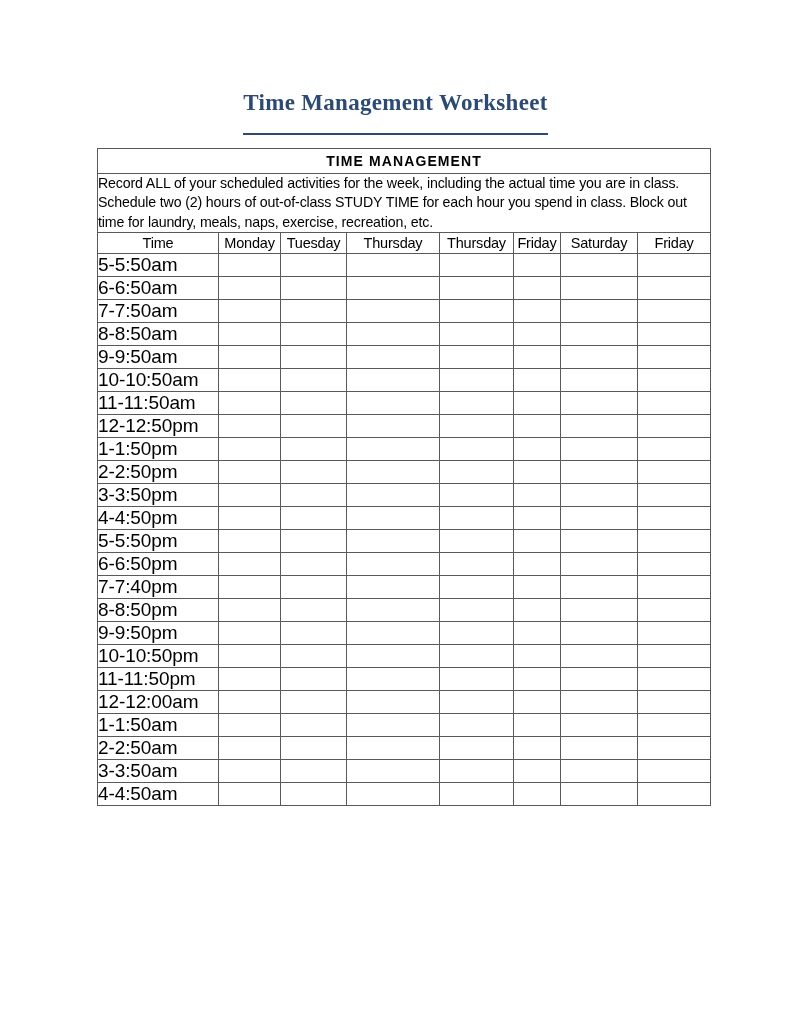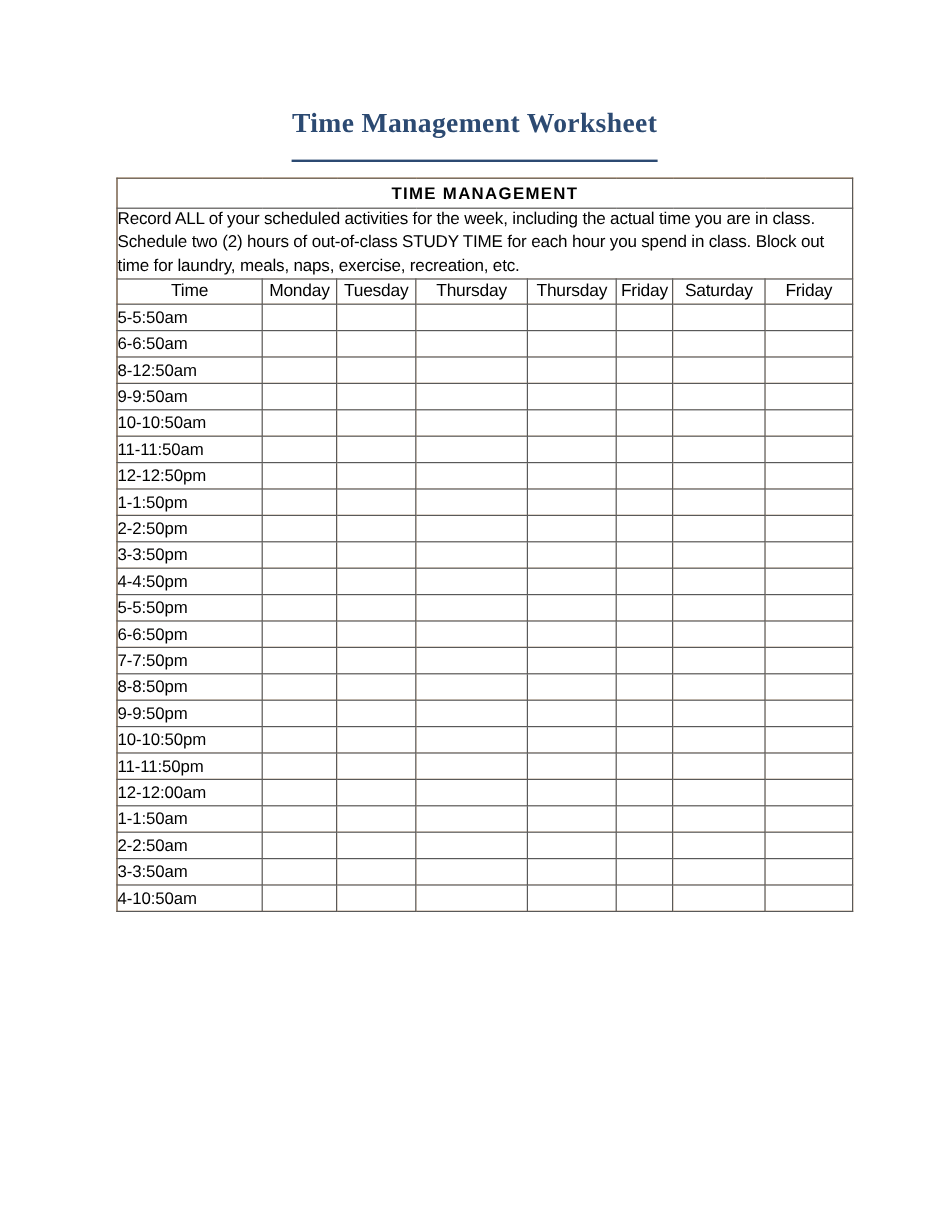--- a/index.html
+++ b/index.html
@@ -87,21 +87,21 @@
     font-size: 14.5px;
     font-weight: normal;
     text-align: center;
     letter-spacing: -0.2px;
     color: #000000;
   }
 
   
   .row-time {
     height: 21px;
-    font-size: 14px;
+    font-size: 19px;
     text-align: left;
     padding-left: 3px;
     letter-spacing: -0.1px;
     white-space: nowrap;
     color: #000000;
   }
   .cell-blank {
     height: 21px;
   }
 
@@ -166,21 +166,31 @@
           <td class="row-time">6-6:50am</td>
           <td class="cell-blank"></td>
           <td class="cell-blank"></td>
           <td class="cell-blank"></td>
           <td class="cell-blank"></td>
           <td class="cell-blank"></td>
           <td class="cell-blank"></td>
           <td class="cell-blank"></td>
         </tr>
         <tr>
-          <td class="row-time">8-12:50am</td>
+          <td class="row-time">7-7:50am</td>
+          <td class="cell-blank"></td>
+          <td class="cell-blank"></td>
+          <td class="cell-blank"></td>
+          <td class="cell-blank"></td>
+          <td class="cell-blank"></td>
+          <td class="cell-blank"></td>
+          <td class="cell-blank"></td>
+        </tr>
+        <tr>
+          <td class="row-time">8-8:50am</td>
           <td class="cell-blank"></td>
           <td class="cell-blank"></td>
           <td class="cell-blank"></td>
           <td class="cell-blank"></td>
           <td class="cell-blank"></td>
           <td class="cell-blank"></td>
           <td class="cell-blank"></td>
         </tr>
         <tr>
           <td class="row-time">9-9:50am</td>
@@ -276,21 +286,21 @@
           <td class="row-time">6-6:50pm</td>
           <td class="cell-blank"></td>
           <td class="cell-blank"></td>
           <td class="cell-blank"></td>
           <td class="cell-blank"></td>
           <td class="cell-blank"></td>
           <td class="cell-blank"></td>
           <td class="cell-blank"></td>
         </tr>
         <tr>
-          <td class="row-time">7-7:50pm</td>
+          <td class="row-time">7-7:40pm</td>
           <td class="cell-blank"></td>
           <td class="cell-blank"></td>
           <td class="cell-blank"></td>
           <td class="cell-blank"></td>
           <td class="cell-blank"></td>
           <td class="cell-blank"></td>
           <td class="cell-blank"></td>
         </tr>
         <tr>
           <td class="row-time">8-8:50pm</td>
@@ -366,21 +376,21 @@
           <td class="row-time">3-3:50am</td>
           <td class="cell-blank"></td>
           <td class="cell-blank"></td>
           <td class="cell-blank"></td>
           <td class="cell-blank"></td>
           <td class="cell-blank"></td>
           <td class="cell-blank"></td>
           <td class="cell-blank"></td>
         </tr>
         <tr>
-          <td class="row-time">4-10:50am</td>
+          <td class="row-time">4-4:50am</td>
           <td class="cell-blank"></td>
           <td class="cell-blank"></td>
           <td class="cell-blank"></td>
           <td class="cell-blank"></td>
           <td class="cell-blank"></td>
           <td class="cell-blank"></td>
           <td class="cell-blank"></td>
         </tr>
       </tbody>
   </table>

